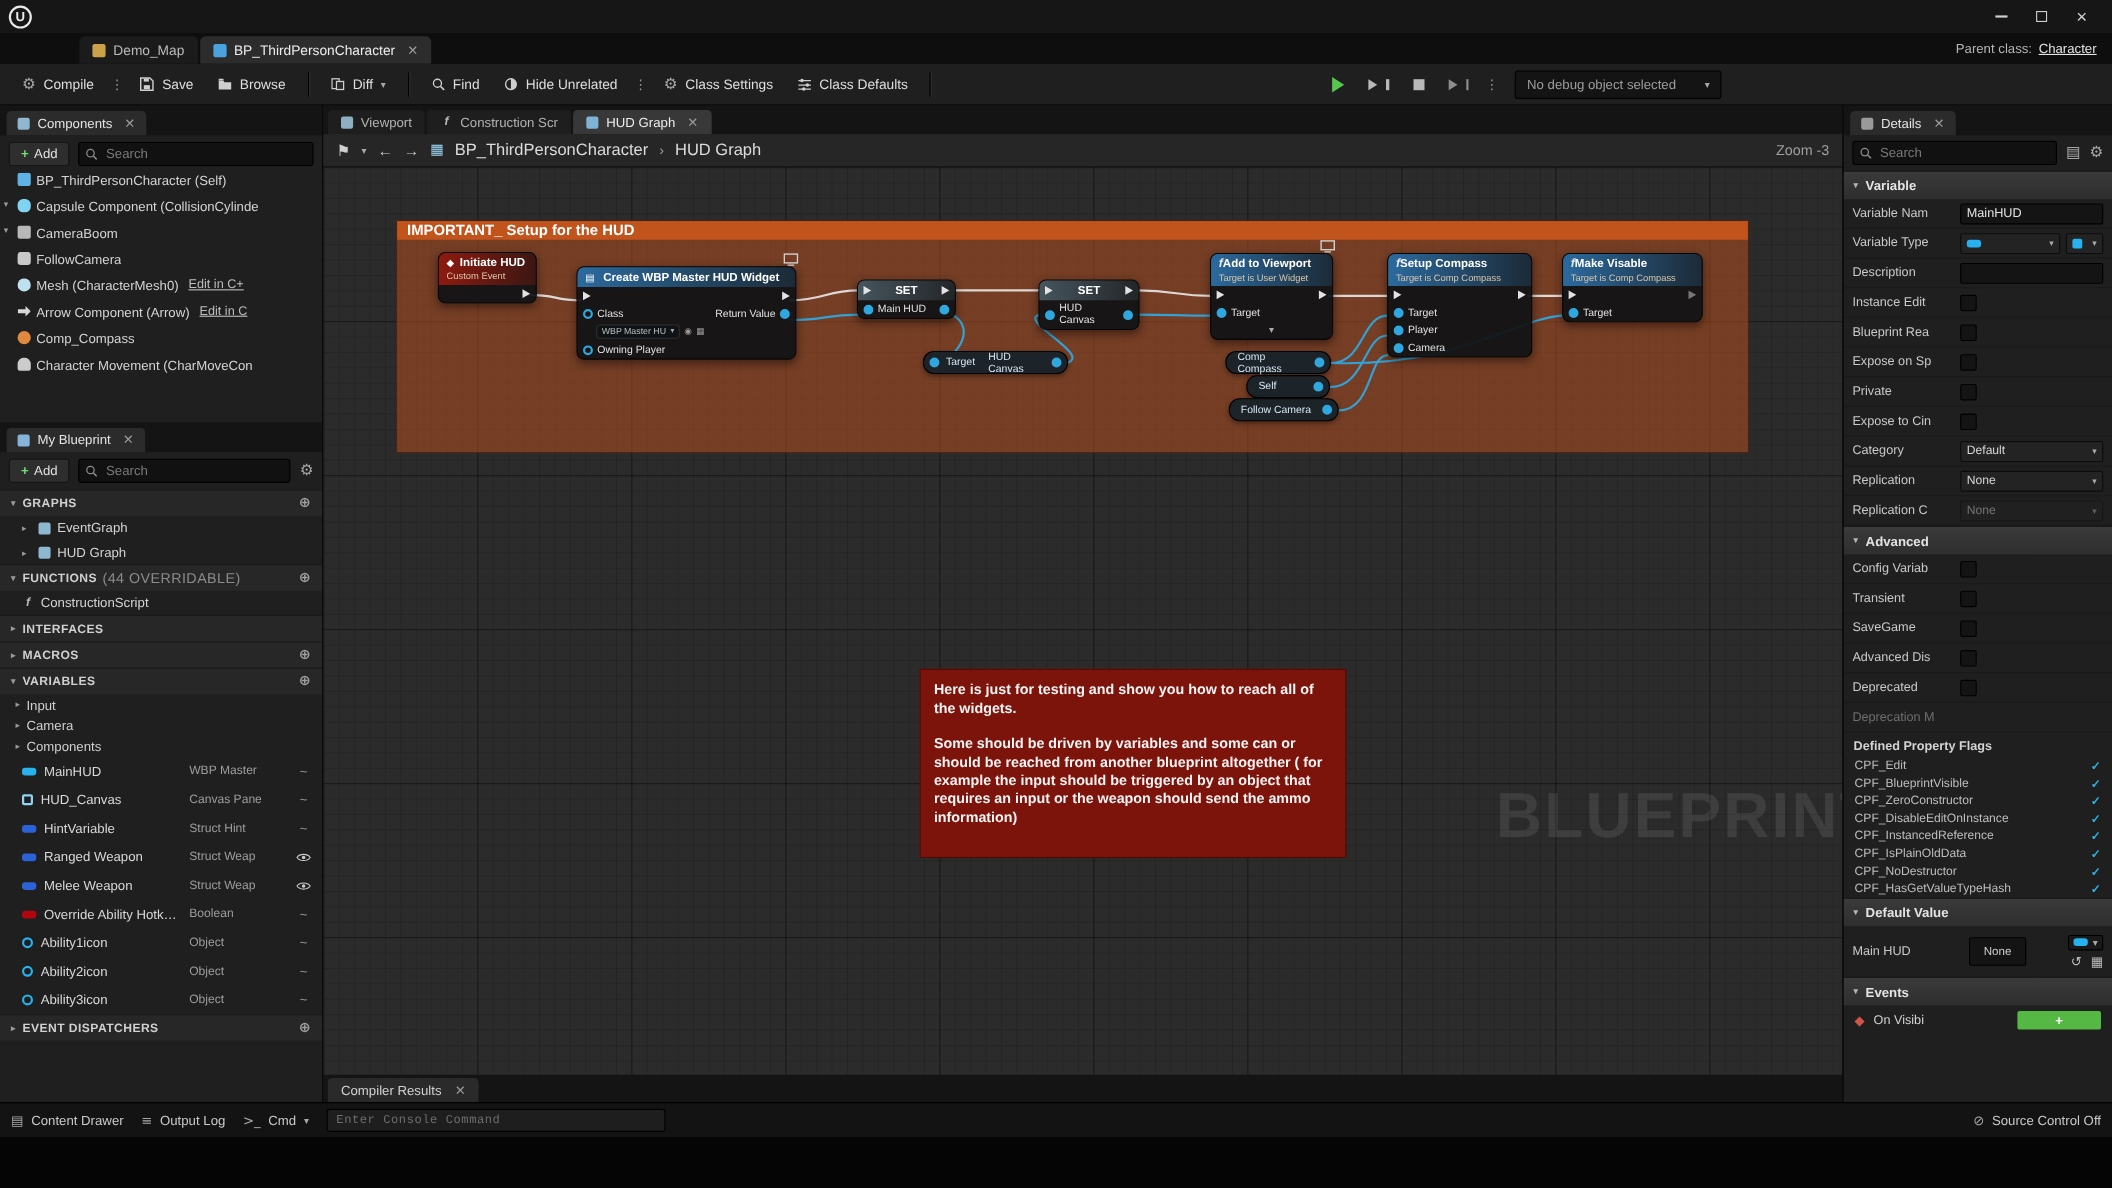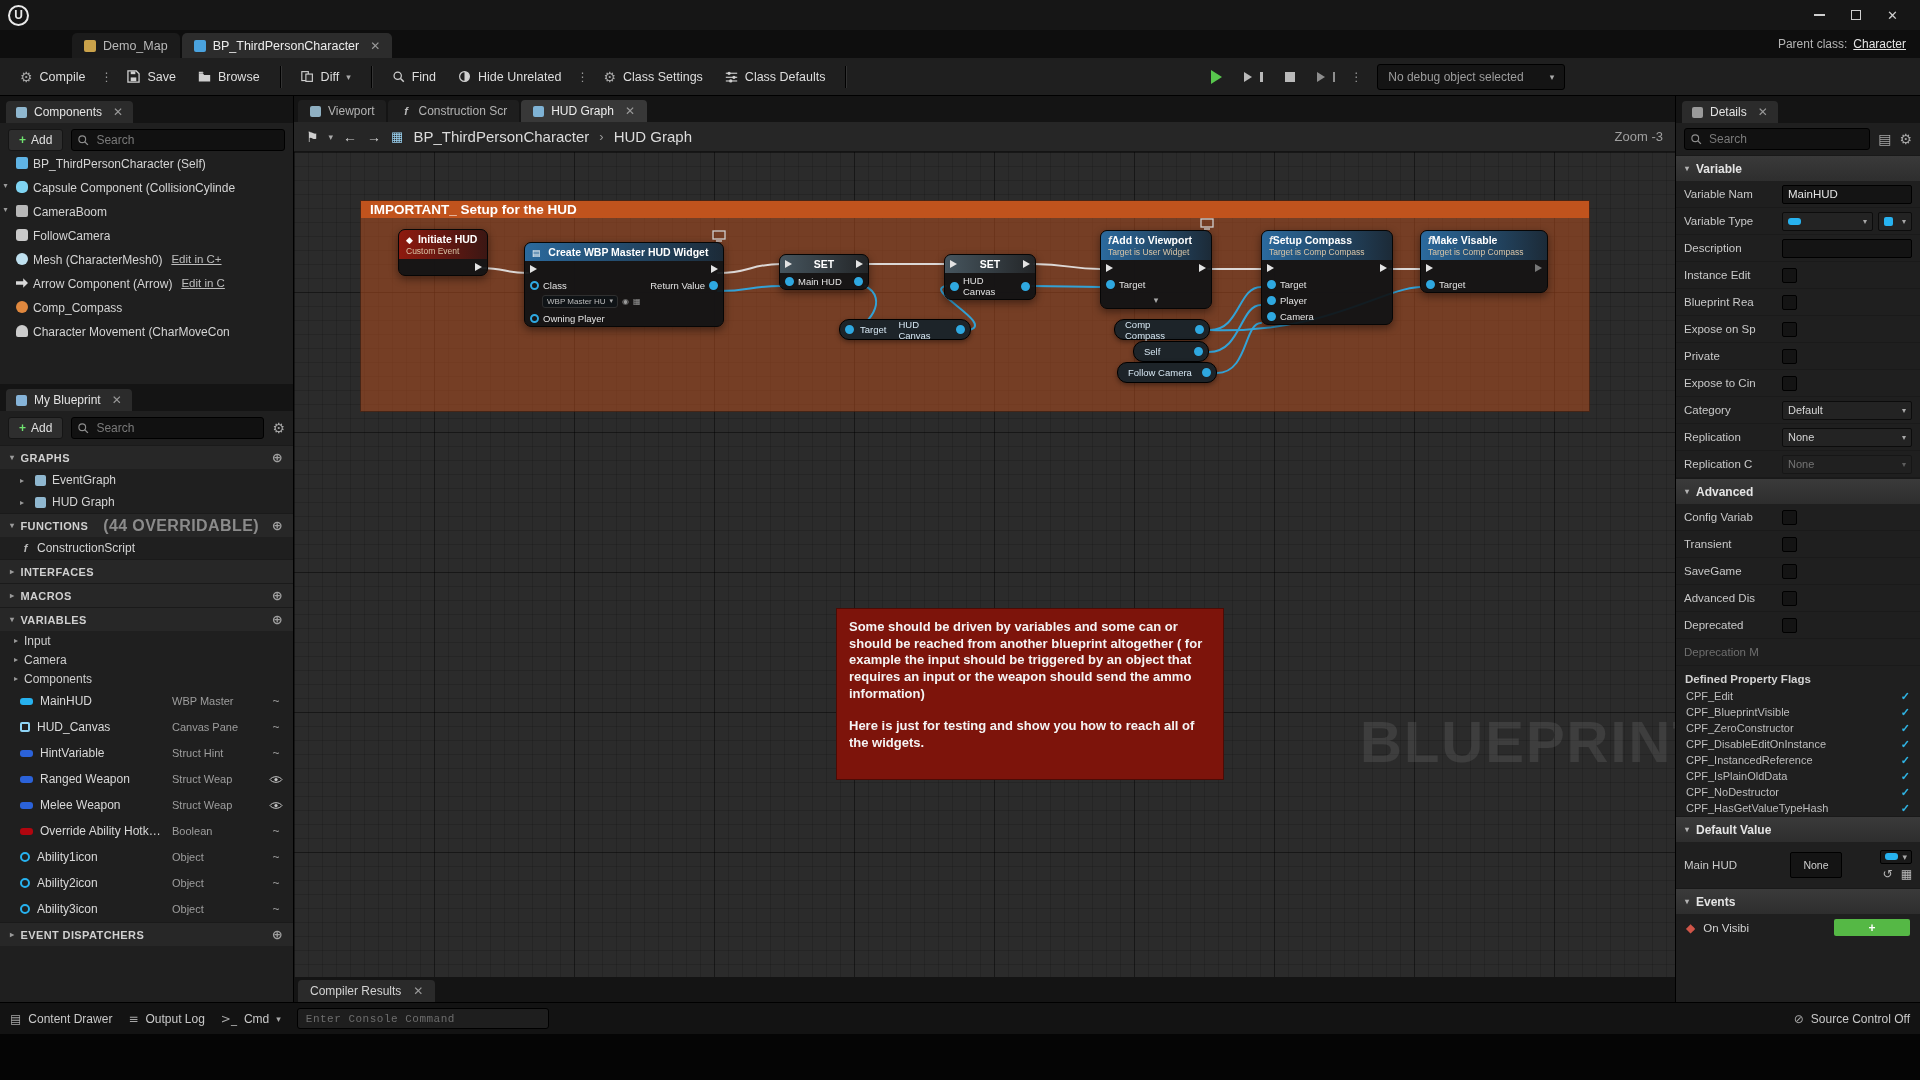--- a/index.html
+++ b/index.html
@@ -58,21 +58,21 @@
   .ic-self{background:#5fb3e4}.ic-capsule{background:#7fd4f2;border-radius:5px}.ic-boom{background:#b8b8b8}
   .ic-camera{background:#c9c9c9;border-radius:3px}.ic-mesh{background:#bfe0ef;border-radius:50%}
   .ic-arrow{background:#d8d8d8;clip-path:polygon(0 35%,60% 35%,60% 10%,100% 50%,60% 90%,60% 65%,0 65%)}
   .ic-compass{background:#e0883e;border-radius:50%}.ic-move{background:#cccccc;border-radius:50% 50% 2px 2px}
   .suffix{color:#bdbdbd;font-size:11.5px;text-decoration:underline;margin-left:4px}
   .suffix:empty{display:none}
   
   .sechdr{height:24px;display:flex;align-items:center;padding:0 10px;background:#272727;border-top:1px solid #1a1a1a;
           font-size:11px;font-weight:bold;color:#d0d0d0;letter-spacing:.4px}
   .sechdr .arr{font-size:8px;color:#9a9a9a;margin-right:6px}
-  .sechdr .subcount{font-weight:bold;color:#8b8b8b;font-size:16px;margin-left:15px}
+  .sechdr .subcount{font-weight:normal;color:#8b8b8b;font-size:13px;margin-left:5px}
   .sechdr .pluscirc{margin-left:auto;color:#9f9f9f;font-size:13px;font-family:"DejaVu Sans",sans-serif}
   .mbitem{height:22px;display:flex;align-items:center;gap:6px;padding-left:20px;font-size:12px;color:#d4d4d4}
   .mbitem .arr{font-size:8px;color:#9a9a9a;width:9px}
   .gico{width:11px;height:11px;background:#8fb7cf;border-radius:2px;flex:none}
   .fico{color:#b9b9b9;font-style:italic;font-weight:bold;font-size:11px;width:11px;text-align:center}
   .vcat{height:19px;display:flex;align-items:center;gap:6px;padding-left:14px;font-size:12px;color:#cfcfcf}
   .vrow{height:26px;display:flex;align-items:center;gap:7px;padding:0 10px 0 20px;font-size:12px;color:#d8d8d8}
   .vname{flex:1;white-space:nowrap;overflow:hidden;text-overflow:ellipsis}
   .vpin{width:13px;height:7px;border-radius:3px;background:var(--c);flex:none}
   .vpin.ring{width:10px;height:10px;border-radius:50%;background:transparent;border:2.5px solid var(--c)}
@@ -157,21 +157,21 @@
   .dvico{color:#b9b9b9;font-size:12px;font-family:"DejaVu Sans",sans-serif;display:flex;gap:8px}
   .evrow{height:27px;display:flex;align-items:center;gap:8px;padding:0 10px}
   .evdiamond{color:#d05548;font-size:12px}
   .evlabel{font-size:11.5px;color:#d2d2d2}
   .evadd{margin-left:auto;width:76px;height:17px;background:#55b845;border-radius:2px;display:flex;align-items:center;justify-content:center;color:#fff;font-weight:bold;font-size:12px;line-height:1}
   
   .statusbar{position:absolute;left:0;right:0;top:1002px;height:32px;background:#131313;border-top:1px solid #000;
              display:flex;align-items:center;gap:16px;padding:0 10px;font-size:12px;color:#c9c9c9}
   .sbitem{display:flex;align-items:center;gap:7px}
   .sbico{color:#a8a8a8;font-size:12px;font-family:"DejaVu Sans",sans-serif}
-  .consolebox{width:252px}
+  .consolebox{width:308px}
   .consolebox input{width:100%;height:21px;background:#1e1e1e;border:1px solid #000;border-radius:3px;color:#bbb;
                     font-family:"Liberation Mono",monospace;font-size:11px;padding:0 8px}
   .consolebox input::placeholder{color:#6d6d6d;letter-spacing:.5px}
   .sbright{margin-left:auto;display:flex;align-items:center;gap:7px}
   .filler{position:absolute;left:0;right:0;top:1034px;height:46px;background:#050505}
 </style>
 </head>
 <body>
 
 <div class="menubar">
@@ -752,22 +752,22 @@
       </div>
       <div class="nrow">
           <div class="pl">
             <span class="opin f"></span>
             <span>Target</span>
           </div>
         </div>
     </div>
 
     <div class="note">
+      <p>Here is just for testing and show you how to reach all of the widgets.</p>
       <p>Some should be driven by variables and some can or should be reached from another blueprint altogether ( for example the input should be triggered by an object that requires an input or the weapon should send the ammo information)</p>
-      <p>Here is just for testing and show you how to reach all of the widgets.</p>
     </div>
 
     <div class="watermark">BLUEPRINT</div>
   </div>
 
   <div class="comptabs">
     <div class="comptab">
       <span>Compiler Results</span>
       <span class="tclose">✕</span>
     </div>

